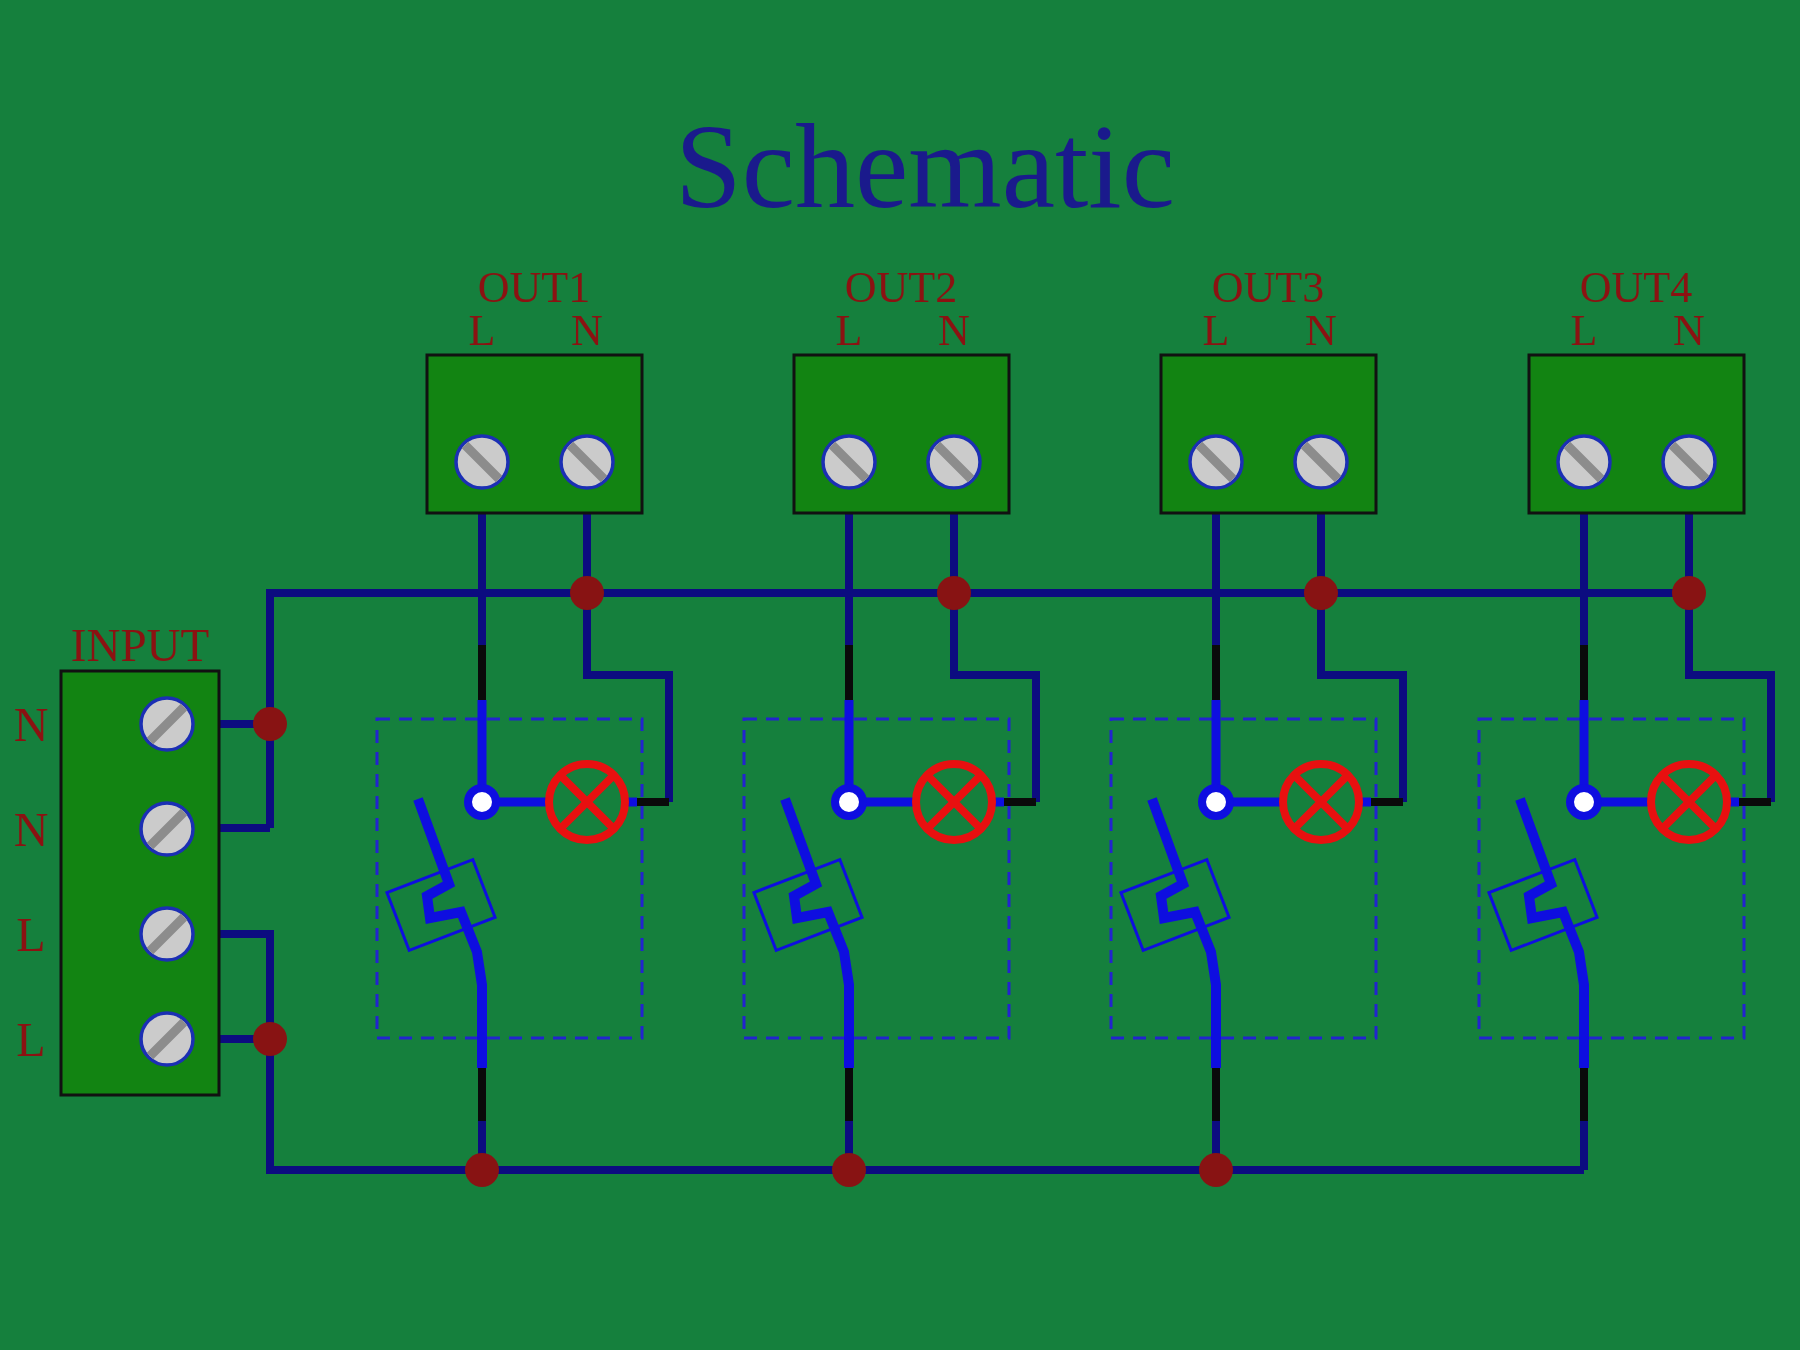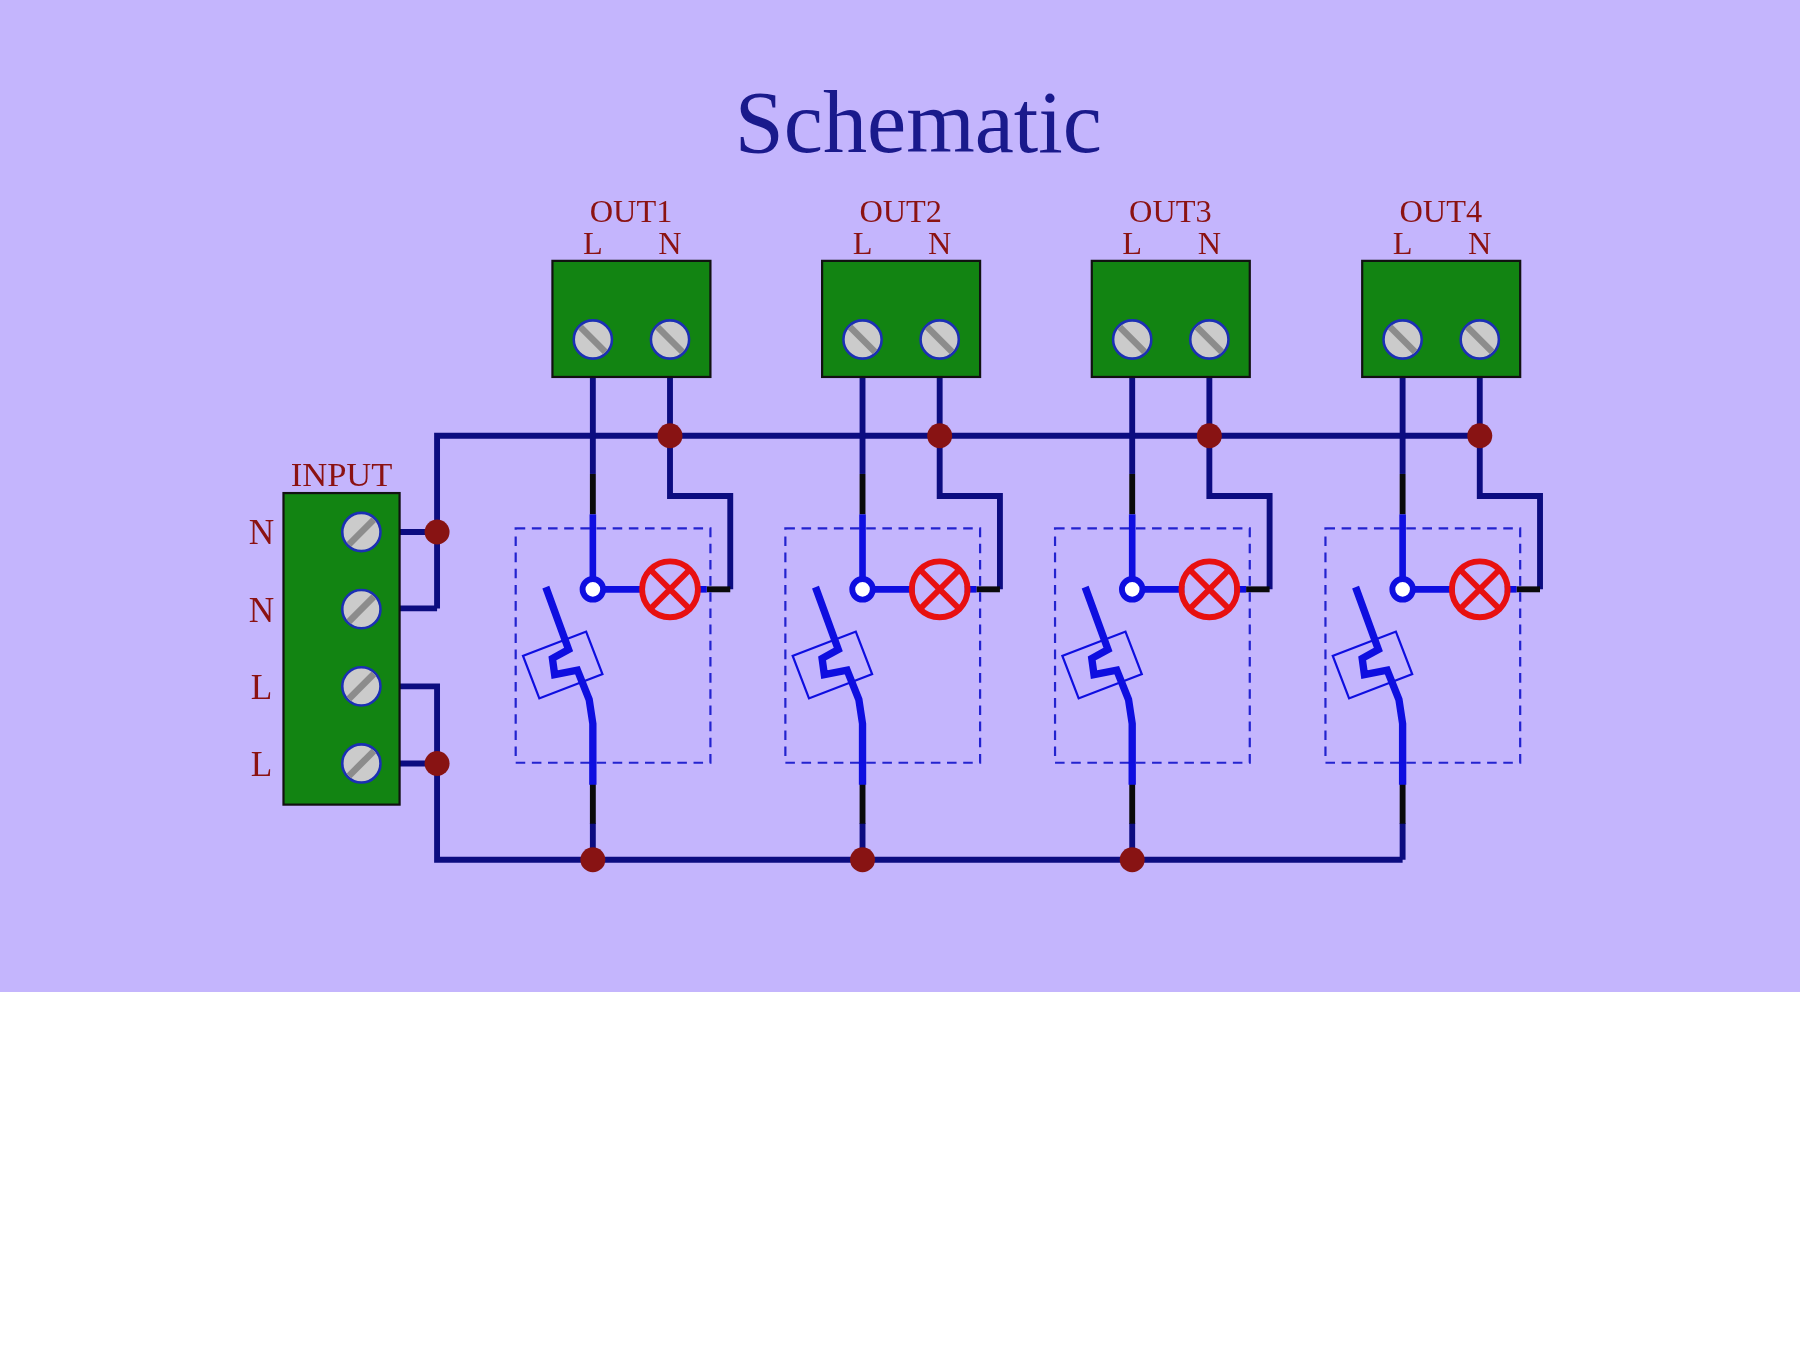--- a/index.html
+++ b/index.html
@@ -1,16 +1,16 @@
 <!DOCTYPE html>
 <html><head>
 <meta charset="utf-8">
 <style>
   html,body{margin:0;padding:0;background:#ffffff;}
-  .canvas{width:1800px;height:992px;position:relative;background:#c4b5fd;overflow:hidden;}
+  .canvas{width:1800px;height:1350px;position:relative;background:#15803d;overflow:hidden;}
   svg{display:block;width:100%;height:100%;}
   text{font-family:"Liberation Serif","DejaVu Serif",serif;}
   .title-text{font-size:120px;}
   .out-label{font-size:44px;}
   .pin-label{font-size:44px;}
   .input-label{font-size:47px;}
   .input-pin-label{font-size:48px;}
 </style>
 </head>
 <body>

